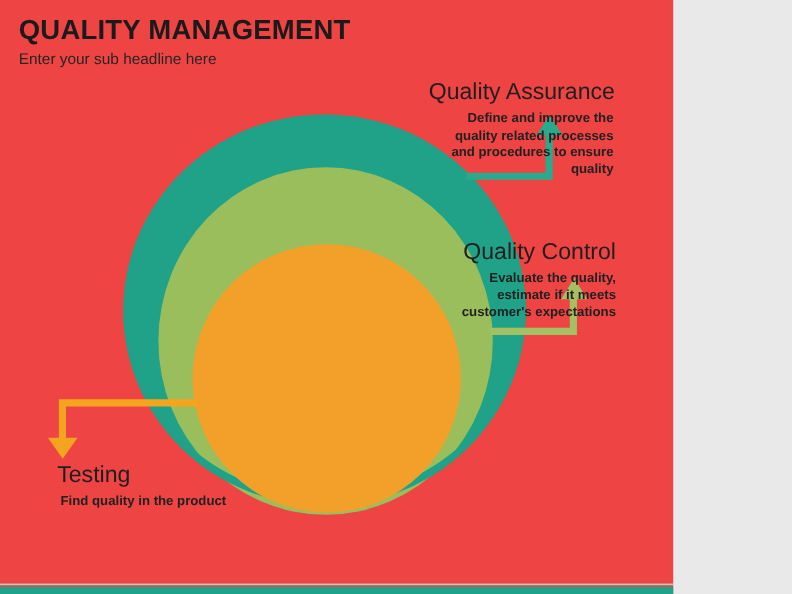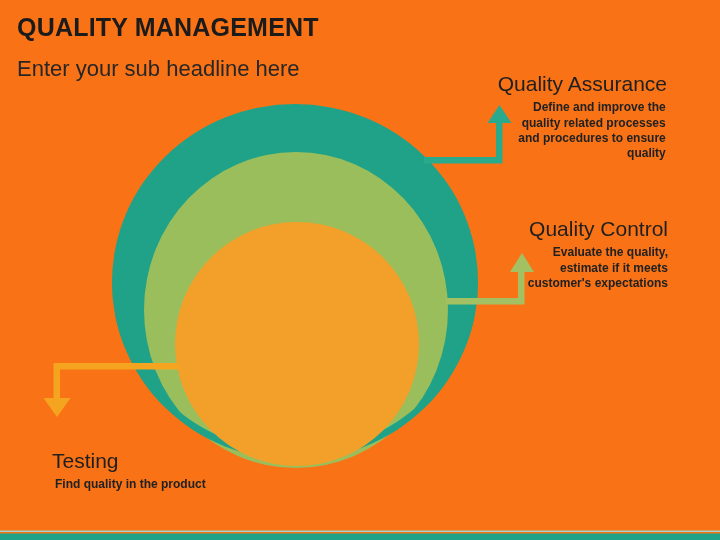--- a/index.html
+++ b/index.html
@@ -1,44 +1,44 @@
 <!DOCTYPE html>
 <html><head>
 <meta charset="utf-8">
 <style>
   html,body{margin:0;padding:0;background:#e9e9e9;}
   .slide{
-    position:relative;width:720px;height:540px;background:#f97316;
+    position:relative;width:612px;height:540px;background:#ef4444;
     overflow:hidden;font-family:"Liberation Sans",sans-serif;
   }
   .slide-title{
     position:absolute;left:17px;top:13px;
     font-size:25px;font-weight:700;color:#1b1b1b;letter-spacing:.2px;
     white-space:nowrap;
   }
   .slide-subtitle{
-    position:absolute;left:17px;top:56px;
-    font-size:22px;font-weight:400;color:#262626;white-space:nowrap;
+    position:absolute;left:17px;top:45px;
+    font-size:14px;font-weight:400;color:#262626;white-space:nowrap;
   }
   .callout{position:absolute;}
   .callout .heading{
     font-size:21px;font-weight:400;color:#1f1f1f;white-space:nowrap;
     line-height:1.15;
   }
   .callout .desc{
     margin-top:4px;font-size:12px;font-weight:600;color:#212121;
     line-height:1.28;
   }
   .callout.right{text-align:right;}
   .callout.left{text-align:left;}
   #qa-callout{top:72px;right:53px;}
   #qa-callout .desc{width:168px;}
   #qc-callout{top:217px;right:52px;}
   #qc-callout .desc{width:152px;margin-left:auto;}
-  #testing-callout{top:420px;left:52px;margin-top:29px;}
+  #testing-callout{top:420px;left:52px;}
   #testing-callout .desc{padding-left:3px;white-space:nowrap;}
   svg{position:absolute;left:0;top:0;}
 </style>
 </head>
 <body>
 
 <div class="slide">
 
   <div class="slide-title">QUALITY MANAGEMENT</div>
   <div class="slide-subtitle">Enter your sub headline here</div>

